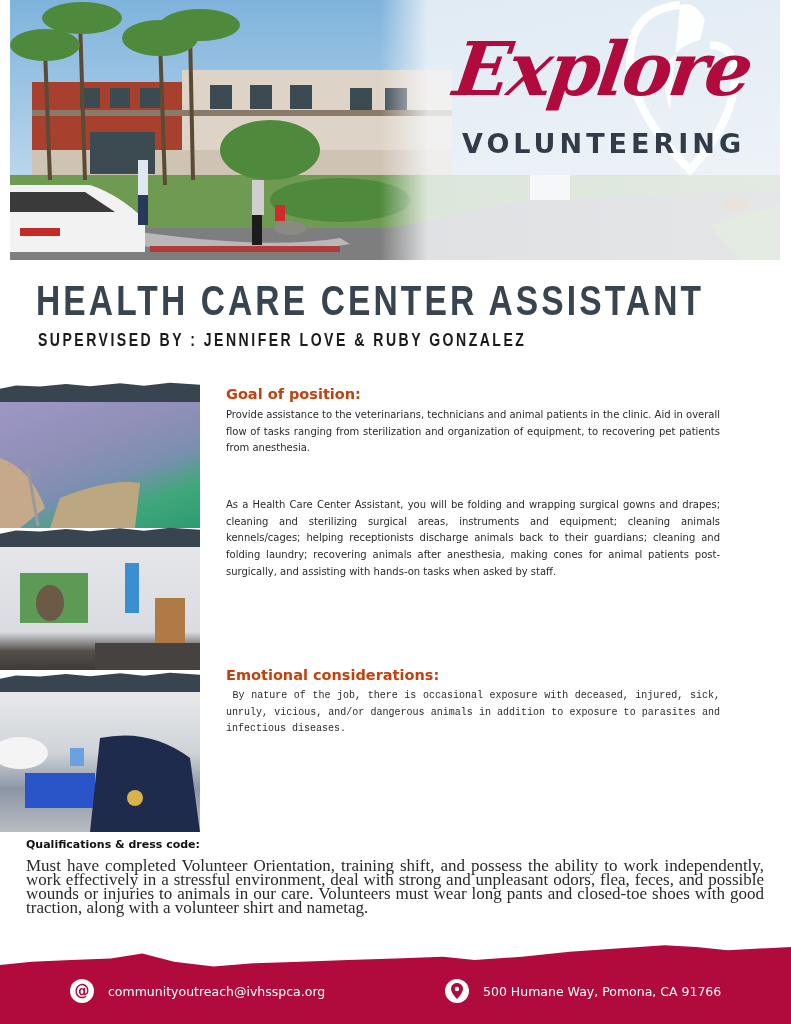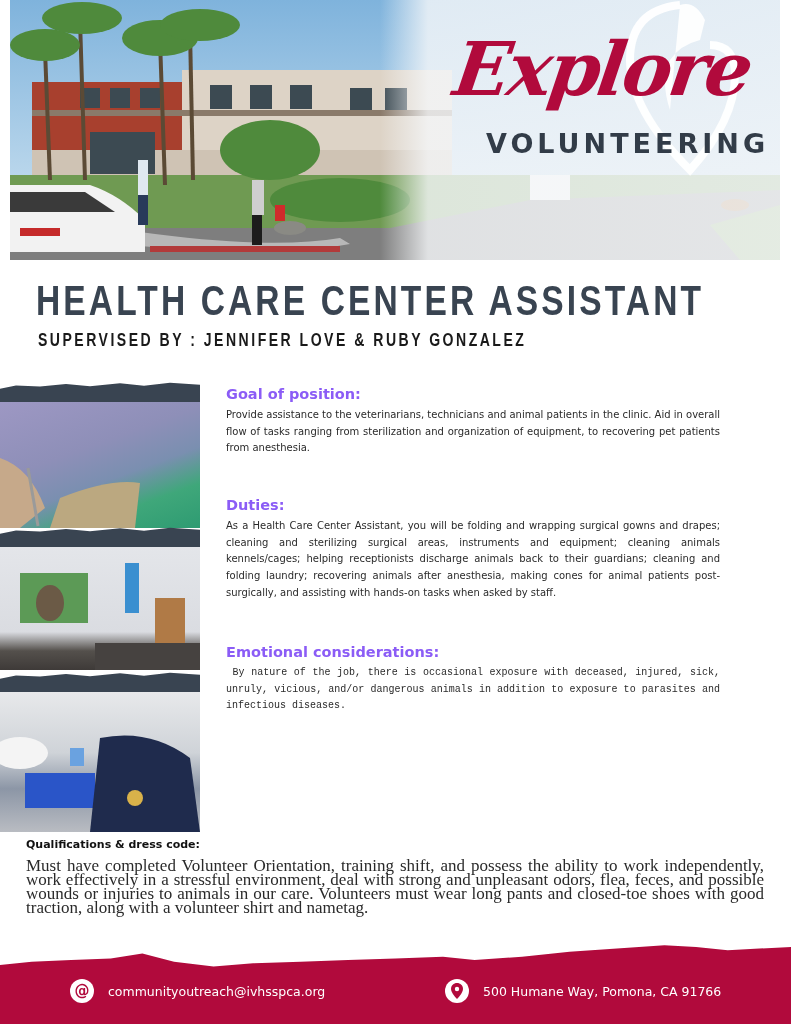--- a/index.html
+++ b/index.html
@@ -8,21 +8,21 @@
 
   
   .hero { position: absolute; left: 10px; top: 0; width: 770px; height: 260px; overflow: hidden; background: #cfe3f1; }
   .hero svg { position: absolute; left: 0; top: 0; }
   .hero-fade { position: absolute; left: 370px; top: 0; width: 400px; height: 260px;
     background: linear-gradient(90deg, rgba(245,247,249,0) 0%, rgba(245,247,249,0.82) 12%, rgba(245,247,249,0.86) 100%); }
   .hero-title { position: absolute; left: 445px; top: 14px; width: 320px; height: 110px;
     font-family: "DejaVu Serif", serif; font-style: italic; font-weight: bold; font-size: 74px;
     color: #b10a3c; letter-spacing: -3px; transform: skewX(-8deg); line-height: 110px; }
   .hero-sub { position: absolute; left: 452px; top: 128px; width: 300px;
-    font-family: "DejaVu Sans", sans-serif; font-weight: bold; font-size: 27px; letter-spacing: 4px; color: #323c48; margin-left: 24px; }
+    font-family: "DejaVu Sans", sans-serif; font-weight: bold; font-size: 27px; letter-spacing: 4px; color: #323c48; }
 
   
   .title { position: absolute; left: 36px; top: 276px; font-family: "Liberation Sans", sans-serif; font-weight: bold;
     font-size: 43px; letter-spacing: 4px; color: #394451; transform: scaleX(0.78); transform-origin: left top; white-space: nowrap; }
   .supervised { position: absolute; left: 38px; top: 330px; font-family: "Liberation Sans", sans-serif; font-weight: bold;
     font-size: 18px; letter-spacing: 3.2px; color: #1a1a1a; transform: scaleX(0.78); transform-origin: left top; white-space: nowrap; }
 
   
   .photo { position: absolute; left: 0; width: 200px; overflow: hidden; }
   .photo .brush { position: absolute; left: 0; top: 0; width: 100%; height: 22px; background: #394451;
@@ -30,25 +30,25 @@
   .photo .img { position: absolute; left: 0; top: 18px; width: 100%; bottom: 0; }
   .p1 { top: 380px; height: 148px; }
   .p1 .img { background: linear-gradient(160deg, #9e98c4 0%, #8e8fb8 40%, #7a8fb0 60%, #3fa77a 78%, #2e9b72 100%); }
   .p2 { top: 525px; height: 145px; }
   .p2 .img { background: linear-gradient(180deg, #e4e6ea 0%, #dadce1 70%, #54504c 85%, #3e3a38 100%); }
   .p3 { top: 670px; height: 162px; }
   .p3 .img { background: linear-gradient(180deg, #e9eaec 0%, #cfd3d8 45%, #8c96a6 70%, #b9bcc2 100%); }
 
   
   .section { position: absolute; left: 226px; width: 494px; }
-  .section h2 { font-family: "DejaVu Sans", sans-serif; font-weight: bold; font-size: 14.5px; color: #8b5cf6; margin-bottom: 5px; }
+  .section h2 { font-family: "DejaVu Sans", sans-serif; font-weight: bold; font-size: 14.5px; color: #c2410c; margin-bottom: 5px; }
   .section p { font-family: "DejaVu Sans", sans-serif; font-size: 10px; line-height: 16.7px; color: #2a2a2a; text-align: justify; }
   .s-goal { top: 386px; }
   .s-duties { top: 497px; }
-  .s-emo { top: 644px; }
+  .s-emo { top: 667px; }
 
   .s-qual { position: absolute; left: 26px; top: 838px; width: 738px; }
   .s-qual h2 { font-family: "DejaVu Sans", sans-serif; font-weight: bold; font-size: 11px; color: #111; margin-bottom: 8px; }
   .s-qual p { font-family: Liberation Serif, serif; font-size: 17px; line-height: 14px; color: #2a2a2a; text-align: justify; }
 
   
   .footer { position: absolute; left: 0; top: 942px; width: 791px; height: 82px; }
   .footer-bg { position: absolute; left: 0; top: 0; width: 791px; height: 82px; background: #b10a3c;
     clip-path: polygon(0 28%, 4% 24%, 9% 22%, 14% 20%, 18% 14%, 22% 24%, 27% 30%, 32% 26%, 38% 24%, 44% 22%, 50% 20%, 56% 18%, 60% 22%, 66% 18%, 72% 12%, 78% 8%, 84% 4%, 88% 6%, 92% 10%, 96% 8%, 100% 6%, 100% 100%, 0 100%); }
   .contact { position: absolute; top: 37px; display: flex; align-items: center; color: #ffffff;
@@ -168,21 +168,20 @@
     </svg>
   </div>
   <div class="brush"></div>
 </div>
 
 <div class="section s-goal">
   <h2>Goal of position:</h2>
   <p>Provide assistance to the veterinarians, technicians and animal patients in the clinic. Aid in overall flow of tasks ranging from sterilization and organization of equipment, to recovering pet patients from anesthesia.</p>
 </div>
 <div class="section s-duties">
-  <h2>Duties:</h2>
   <p>As a Health Care Center Assistant, you will be folding and wrapping surgical gowns and drapes; cleaning and sterilizing surgical areas, instruments and equipment; cleaning animals kennels/cages; helping receptionists discharge animals back to their guardians; cleaning and folding laundry; recovering animals after anesthesia, making cones for animal patients post-surgically, and assisting with hands-on tasks when asked by staff.</p>
 </div>
 <div class="section s-emo">
   <h2>Emotional considerations:</h2>
   <p style="white-space: pre-wrap; font-family: Liberation Mono, monospace;"> By nature of the job, there is occasional exposure with deceased, injured, sick, unruly, vicious, and/or dangerous animals in addition to exposure to parasites and infectious diseases.</p>
 </div>
 <div class="s-qual">
   <h2>Qualifications &amp; dress code:</h2>
   <p>Must have completed Volunteer Orientation, training shift, and possess the ability to work independently, work effectively in a stressful environment, deal with strong and unpleasant odors, flea, feces, and possible wounds or injuries to animals in our care. Volunteers must wear long pants and closed-toe shoes with good traction, along with a volunteer shirt and nametag.</p>
 </div>

